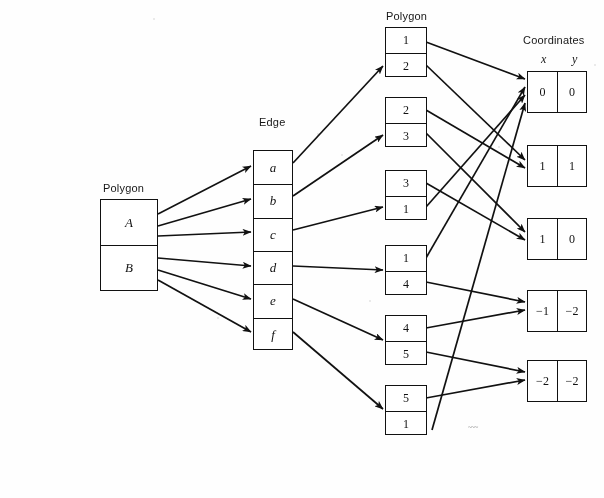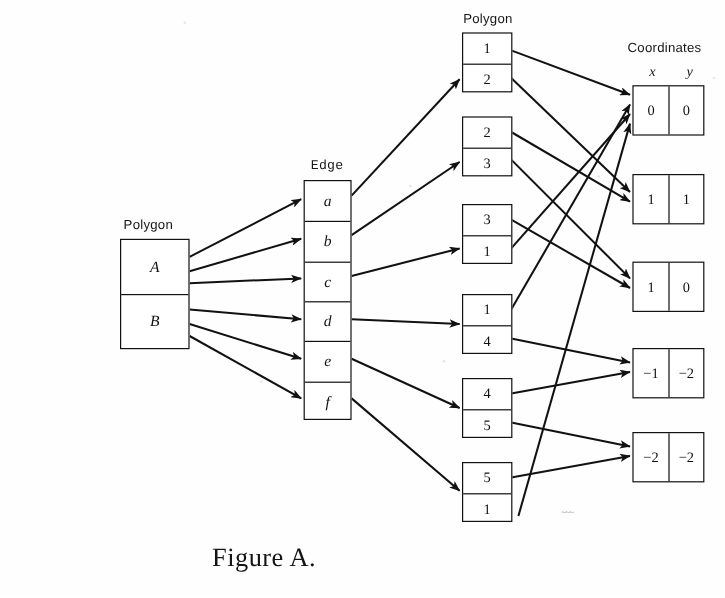--- a/index.html
+++ b/index.html
@@ -175,21 +175,21 @@
       <line x1="432" y1="430" x2="525" y2="103"></line>
     </g>
   </svg>
 
   <div class="col-title" style="left:103px;top:182px;">Polygon</div>
   <div class="rec" style="left:100px;top:199px;width:58px;height:92px;">
     <div class="cell italic" style="height:50%;">A</div>
     <div class="cell italic" style="height:50%;">B</div>
   </div>
 
-  <div class="col-title" style="left:259px;top:133px;font-family:Liberation Mono, monospace;">Edge</div>
+  <div class="col-title" style="left:259px;top:116px;">Edge</div>
   <div class="rec" style="left:253px;top:150px;width:40px;height:200px;">
     <div class="cell italic" style="height:33.33px;">a</div>
     <div class="cell italic" style="height:33.33px;">b</div>
     <div class="cell italic" style="height:33.33px;">c</div>
     <div class="cell italic" style="height:33.33px;">d</div>
     <div class="cell italic" style="height:33.33px;">e</div>
     <div class="cell italic" style="height:33.33px;">f</div>
   </div>
 
   <div class="col-title" style="left:386px;top:10px;">Polygon</div>
@@ -248,17 +248,14 @@
     <div class="hcell">−2</div>
   </div>
 
   <div class="rec hsplit" style="left:527px;top:360px;width:60px;height:42px;">
     <div class="hcell">−2</div>
     <div class="hcell">−2</div>
   </div>
 
   <div class="scribble" style="left:468px;top:423px;">~~~</div>
 
-  <div id="caption">
-    <span class="capinner">Figure A.</span>
-  </div>
 
 </div>
 
 </body></html>

